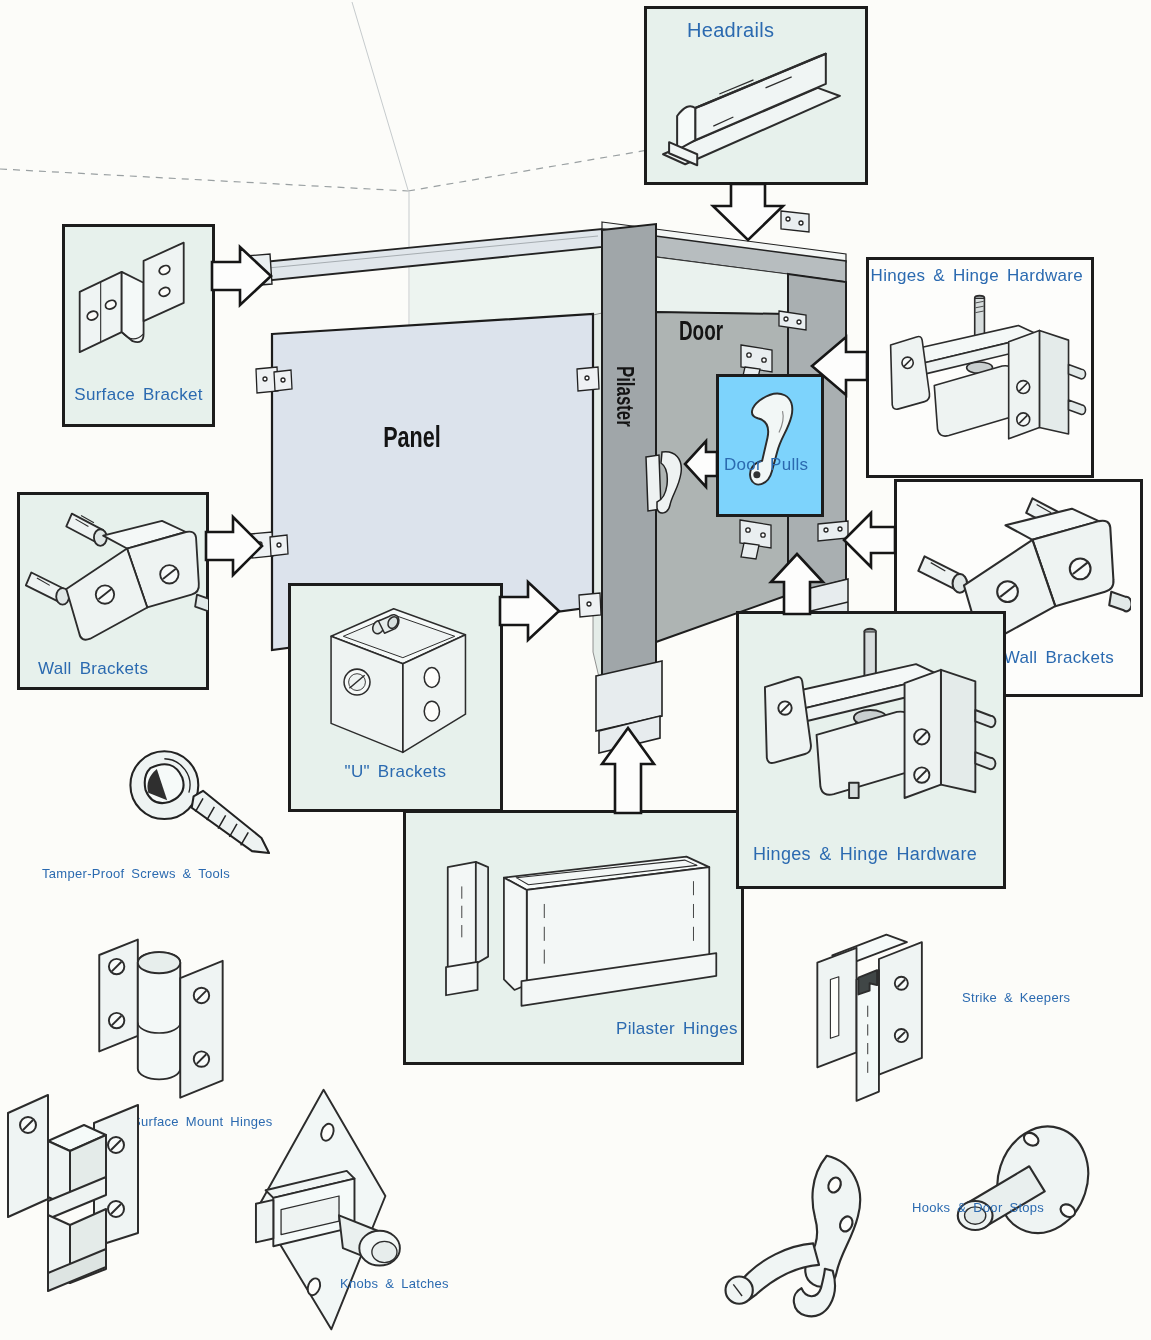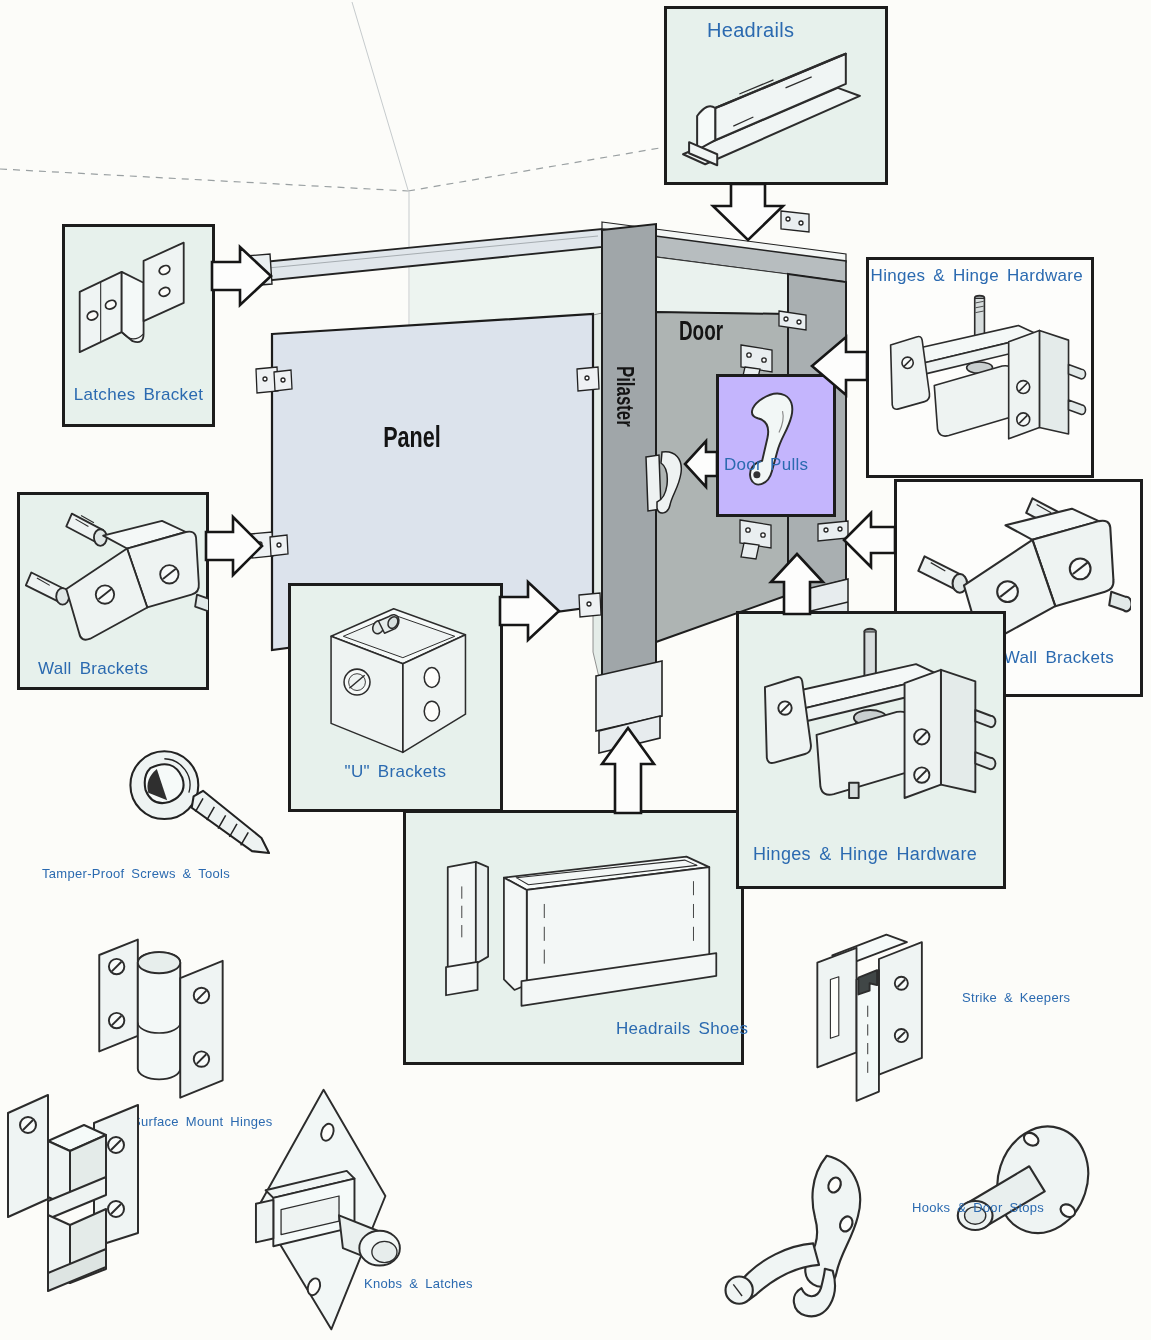--- a/index.html
+++ b/index.html
@@ -95,21 +95,21 @@
   <g fill="#eef2f2" stroke="#222" stroke-width="1.5">
     <polygon points="646,457 659,455 661,509 648,511"></polygon>
     <path d="M662,452 c13,-2 21,7 19,21 c-2,14 -9,22 -11,32 c-2,9 -11,11 -13,3 l0,-6 c7,-3 9,-10 10,-17 c1,-10 0,-18 -6,-22 z"></path>
   </g>
 </svg>
 
 <div class="clabel" style="left:366px;top:420px;width:92px;text-align:center;font-size:30px;transform:scaleX(.72)">Panel</div>
 <div class="clabel" style="left:664px;top:316px;width:74px;text-align:center;font-size:27px;transform:scaleX(.7)">Door</div>
 <div class="clabel" style="left:639px;top:366px;font-size:24px;transform-origin:0 0;transform:rotate(90deg) scaleX(.7)">Pilaster</div>
 
-<div class="box mint" style="left:664px;top:6px;width:224px;height:179px">
+<div class="box mint" style="left:644px;top:6px;width:224px;height:179px">
   <svg style="position:absolute;left:2px;top:28px" width="216" height="142" viewBox="0 0 215 140">
     <g fill="#f0f5f4" stroke="#2c2c2c" stroke-width="2" stroke-linejoin="round">
       <polygon points="14,116 168,50 190,58 36,126"></polygon>
       <polygon points="46,70 176,16 176,46 46,102"></polygon>
       <polygon points="46,70 168,19 176,16 54,67" fill="#f7fbfa"></polygon>
       <path d="M28,78 Q38,64 46,70 L46,102 L28,112 Z" fill="#f6faf9"></path>
       <polygon points="20,104 48,116 48,127 20,115"></polygon>
       <g stroke-width="1.2">
           <line x1="70" y1="56" x2="104" y2="42"></line>
           <line x1="116" y1="50" x2="142" y2="39"></line>
@@ -127,21 +127,21 @@
       <line x1="31" y1="47" x2="31" y2="113" stroke-width="1.2"></line>
       <ellipse cx="22" cy="84" rx="6" ry="4.5" transform="rotate(-25 22 84)" fill="#fdfdfb"></ellipse>
       <ellipse cx="42" cy="72" rx="6" ry="4.5" transform="rotate(-25 42 72)" fill="#fdfdfb"></ellipse>
       <path d="M54,36 L78,48 L78,104 Q78,116 66,112 L54,102 Z" fill="#f4f9f8"></path>
       <path d="M54,102 Q66,116 78,104" fill="none" stroke-width="1.4"></path>
       <polygon points="78,24 122,4 122,70 78,90"></polygon>
       <ellipse cx="101" cy="34" rx="6" ry="4.5" transform="rotate(-25 101 34)" fill="#fdfdfb"></ellipse>
       <ellipse cx="101" cy="58" rx="6" ry="4.5" transform="rotate(-25 101 58)" fill="#fdfdfb"></ellipse>
     </g>
   </svg>
-  <div class="lbl" style="left:0;right:0;text-align:center;top:158px">Latches Bracket</div>
+  <div class="lbl" style="left:0;right:0;text-align:center;top:158px">Surface Bracket</div>
 </div>
 
 <div class="box whitebg" style="left:866px;top:257px;width:228px;height:221px">
   <svg style="position:absolute;left:6px;top:30px" width="214" height="186" viewBox="0 0 250 230">
     <g fill="#eef3f2" stroke="#2c2c2c" stroke-width="2" stroke-linejoin="round">
       <rect x="116" y="96" width="12" height="48" fill="#d7dddd"></rect>
       <rect x="116" y="10" width="12" height="52" fill="#d7dddd"></rect>
       <path d="M116,10 a6,3 0 0 1 12,0" fill="#9aa0a0"></path>
       <g stroke-width="1">
           <line x1="117" y1="16" x2="127" y2="14"></line>
@@ -162,21 +162,21 @@
         <line x1="171" y1="125" x2="181" y2="115"></line>
       <circle cx="176" cy="160" r="8" fill="#f6f9f8"></circle>
         <line x1="171" y1="165" x2="181" y2="155"></line>
       <path d="M232,92 l16,6 a5,6 0 1 1 0,12 l-16,-6 z" fill="#e2e9e8"></path>
       <path d="M232,136 l16,6 a5,6 0 1 1 0,12 l-16,-6 z" fill="#e2e9e8"></path>
     </g>
   </svg>
   <div class="lbl" style="right:8px;top:6px">Hinges &amp; Hinge Hardware</div>
 </div>
 
-<div class="box" style="left:716px;top:374px;width:120px;height:143px;background:#c4b5fd">
+<div class="box" style="left:716px;top:374px;width:108px;height:143px;background:#7dd3fc">
   <svg style="position:absolute;left:14px;top:4px" width="84" height="124" viewBox="0 0 95 140">
     <path d="M30,22 C52,6 72,16 66,40 C62,56 54,64 50,80 L44,102 C40,118 24,122 20,110 C17,100 24,92 33,90 L39,64 C42,50 36,44 28,42 C18,39 20,30 30,22 Z" fill="#f2f7f6" stroke="#2c2c2c" stroke-width="2.2"></path>
     <circle cx="27" cy="106" r="4" fill="#333"></circle>
     <path d="M56,34 C58,42 56,50 52,58" stroke="#888" stroke-width="1.3" fill="none"></path>
   </svg>
   <div class="lbl" style="left:5px;top:78px">Door Pulls</div>
 </div>
 
 <div class="box mint" style="left:17px;top:492px;width:192px;height:198px">
   <svg style="position:absolute;left:4px;top:8px" width="184" height="150" viewBox="0 0 200 160">
@@ -255,21 +255,21 @@
       <line x1="36" y1="70" x2="36" y2="130" stroke-width="1" stroke-dasharray="14 8"></line>
       <polygon points="84,60 292,36 318,48 110,74" fill="#f7fbfa"></polygon>
       <polygon points="98,60 290,40 304,46 112,68" fill="#f3f7f6" stroke-width="1.2"></polygon>
       <polygon points="110,74 318,48 318,152 110,182"></polygon>
       <polygon points="84,60 110,74 110,182 96,188 84,176"></polygon>
       <polygon points="104,178 326,146 326,172 104,206"></polygon>
       <line x1="130" y1="90" x2="130" y2="160" stroke-width="1" stroke-dasharray="16 10"></line>
       <line x1="300" y1="64" x2="300" y2="140" stroke-width="1" stroke-dasharray="16 10"></line>
     </g>
   </svg>
-  <div class="lbl" style="left:210px;top:206px">Headrails Shoes</div>
+  <div class="lbl" style="left:210px;top:206px">Pilaster Hinges</div>
 </div>
 
 <div class="box mint" style="left:736px;top:611px;width:270px;height:278px">
   <svg style="position:absolute;left:8px;top:8px" width="252" height="220" viewBox="0 0 250 230">
     <g fill="#eef3f2" stroke="#2c2c2c" stroke-width="2" stroke-linejoin="round">
       <rect x="116" y="96" width="12" height="48" fill="#d7dddd"></rect>
       <rect x="116" y="10" width="12" height="52" fill="#d7dddd"></rect>
       <path d="M116,10 a6,3 0 0 1 12,0" fill="#9aa0a0"></path>
       <polygon points="28,76 170,44 196,56 54,90" fill="#f4f8f7"></polygon>
       <polygon points="28,76 54,90 54,104 28,90"></polygon>
@@ -371,21 +371,21 @@
       <polygon points="28,112 112,92 120,100 36,120" fill="#f0f5f4"></polygon>
       <polygon points="36,120 120,100 120,150 36,170" fill="#f5faf9"></polygon>
       <polygon points="44,132 104,118 104,144 44,158" fill="#eef3f2" stroke-width="1.3"></polygon>
       <polygon points="18,126 36,122 36,162 18,166"></polygon>
       <polygon points="104,138 144,154 148,188 108,172" fill="#eaf0ef"></polygon>
       <ellipse cx="146" cy="172" rx="21" ry="18" fill="#f2f7f6"></ellipse>
       <ellipse cx="151" cy="176" rx="13" ry="11" fill="#e7edec" stroke-width="1.4"></ellipse>
     </g>
   </svg>
 </div>
-<div class="flabel" style="left:364px;top:1276px">Knobs &amp; Latches</div>
+<div class="flabel" style="left:340px;top:1276px">Knobs &amp; Latches</div>
 
 <div class="abs" style="left:808px;top:930px">
   <svg width="140" height="184" viewBox="0 0 150 195">
     <g fill="#eff4f3" stroke="#2c2c2c" stroke-width="2" stroke-linejoin="round">
       <polygon points="26,26 84,4 106,12 48,34" fill="#f5faf9"></polygon>
       <polygon points="10,34 52,18 52,130 10,146"></polygon>
       <polygon points="24,52 33,49 33,112 24,115" fill="#fdfdfb" stroke-width="1.2"></polygon>
       <polygon points="76,30 122,12 122,136 76,154"></polygon>
       <circle cx="100" cy="56" r="7" fill="#f8fbfa"></circle>
         <line x1="96" y1="60" x2="104" y2="52"></line>

